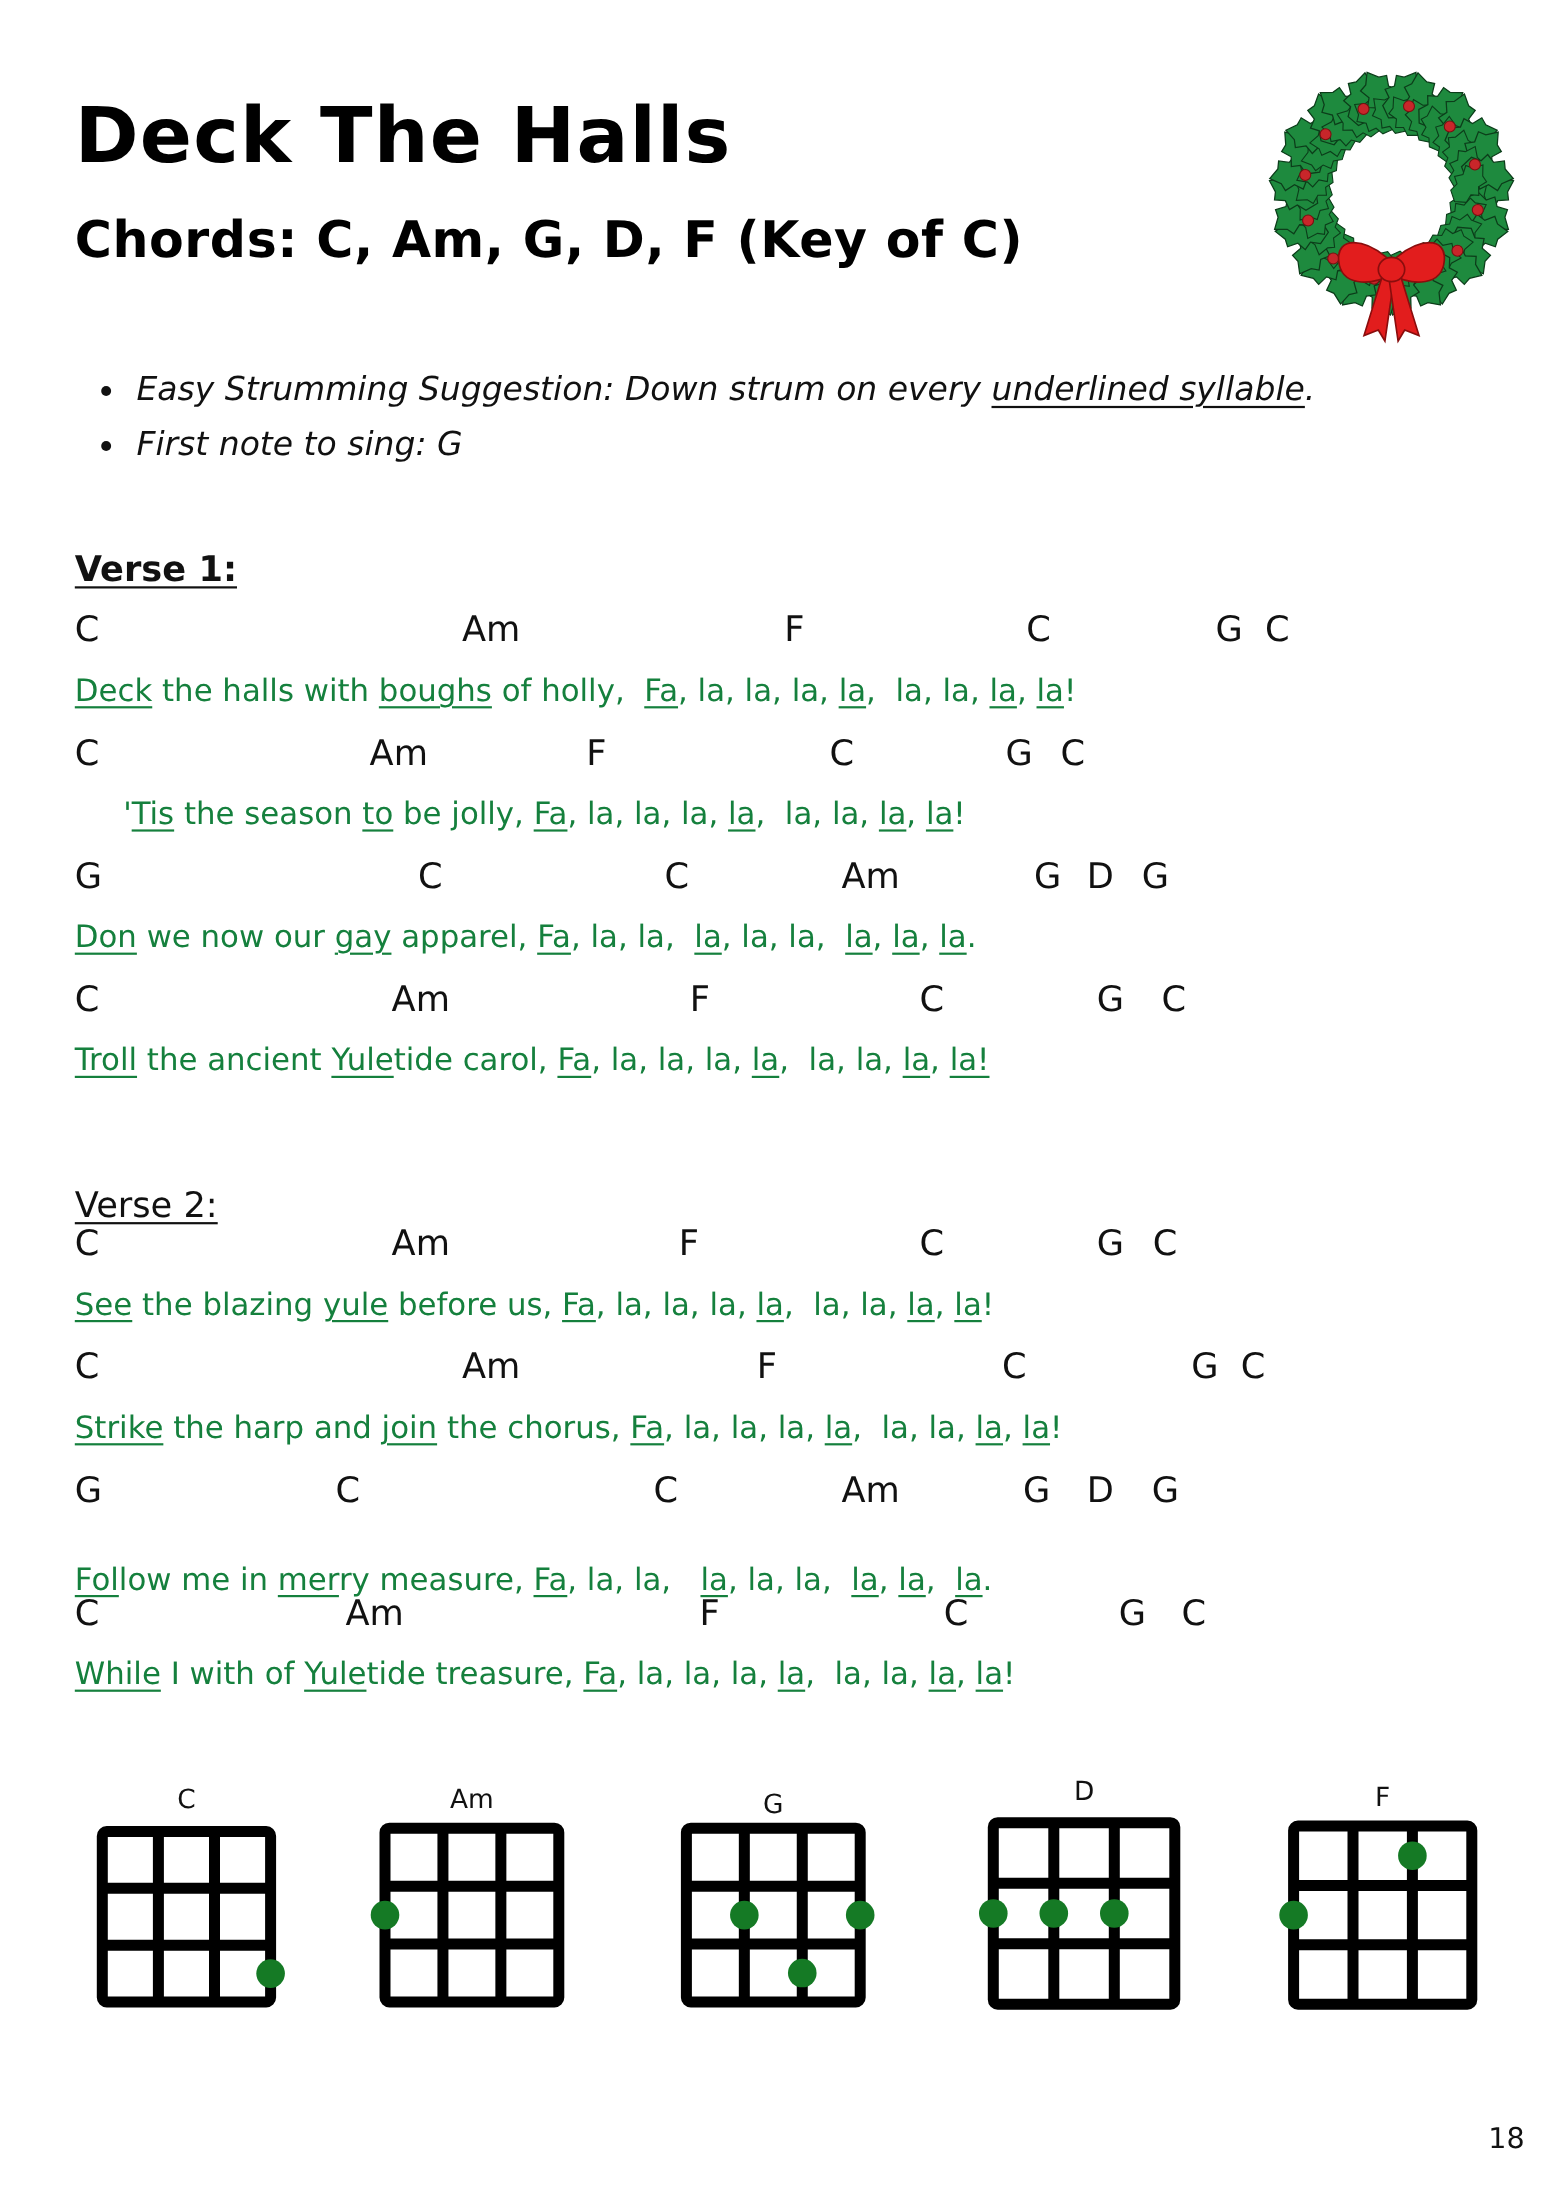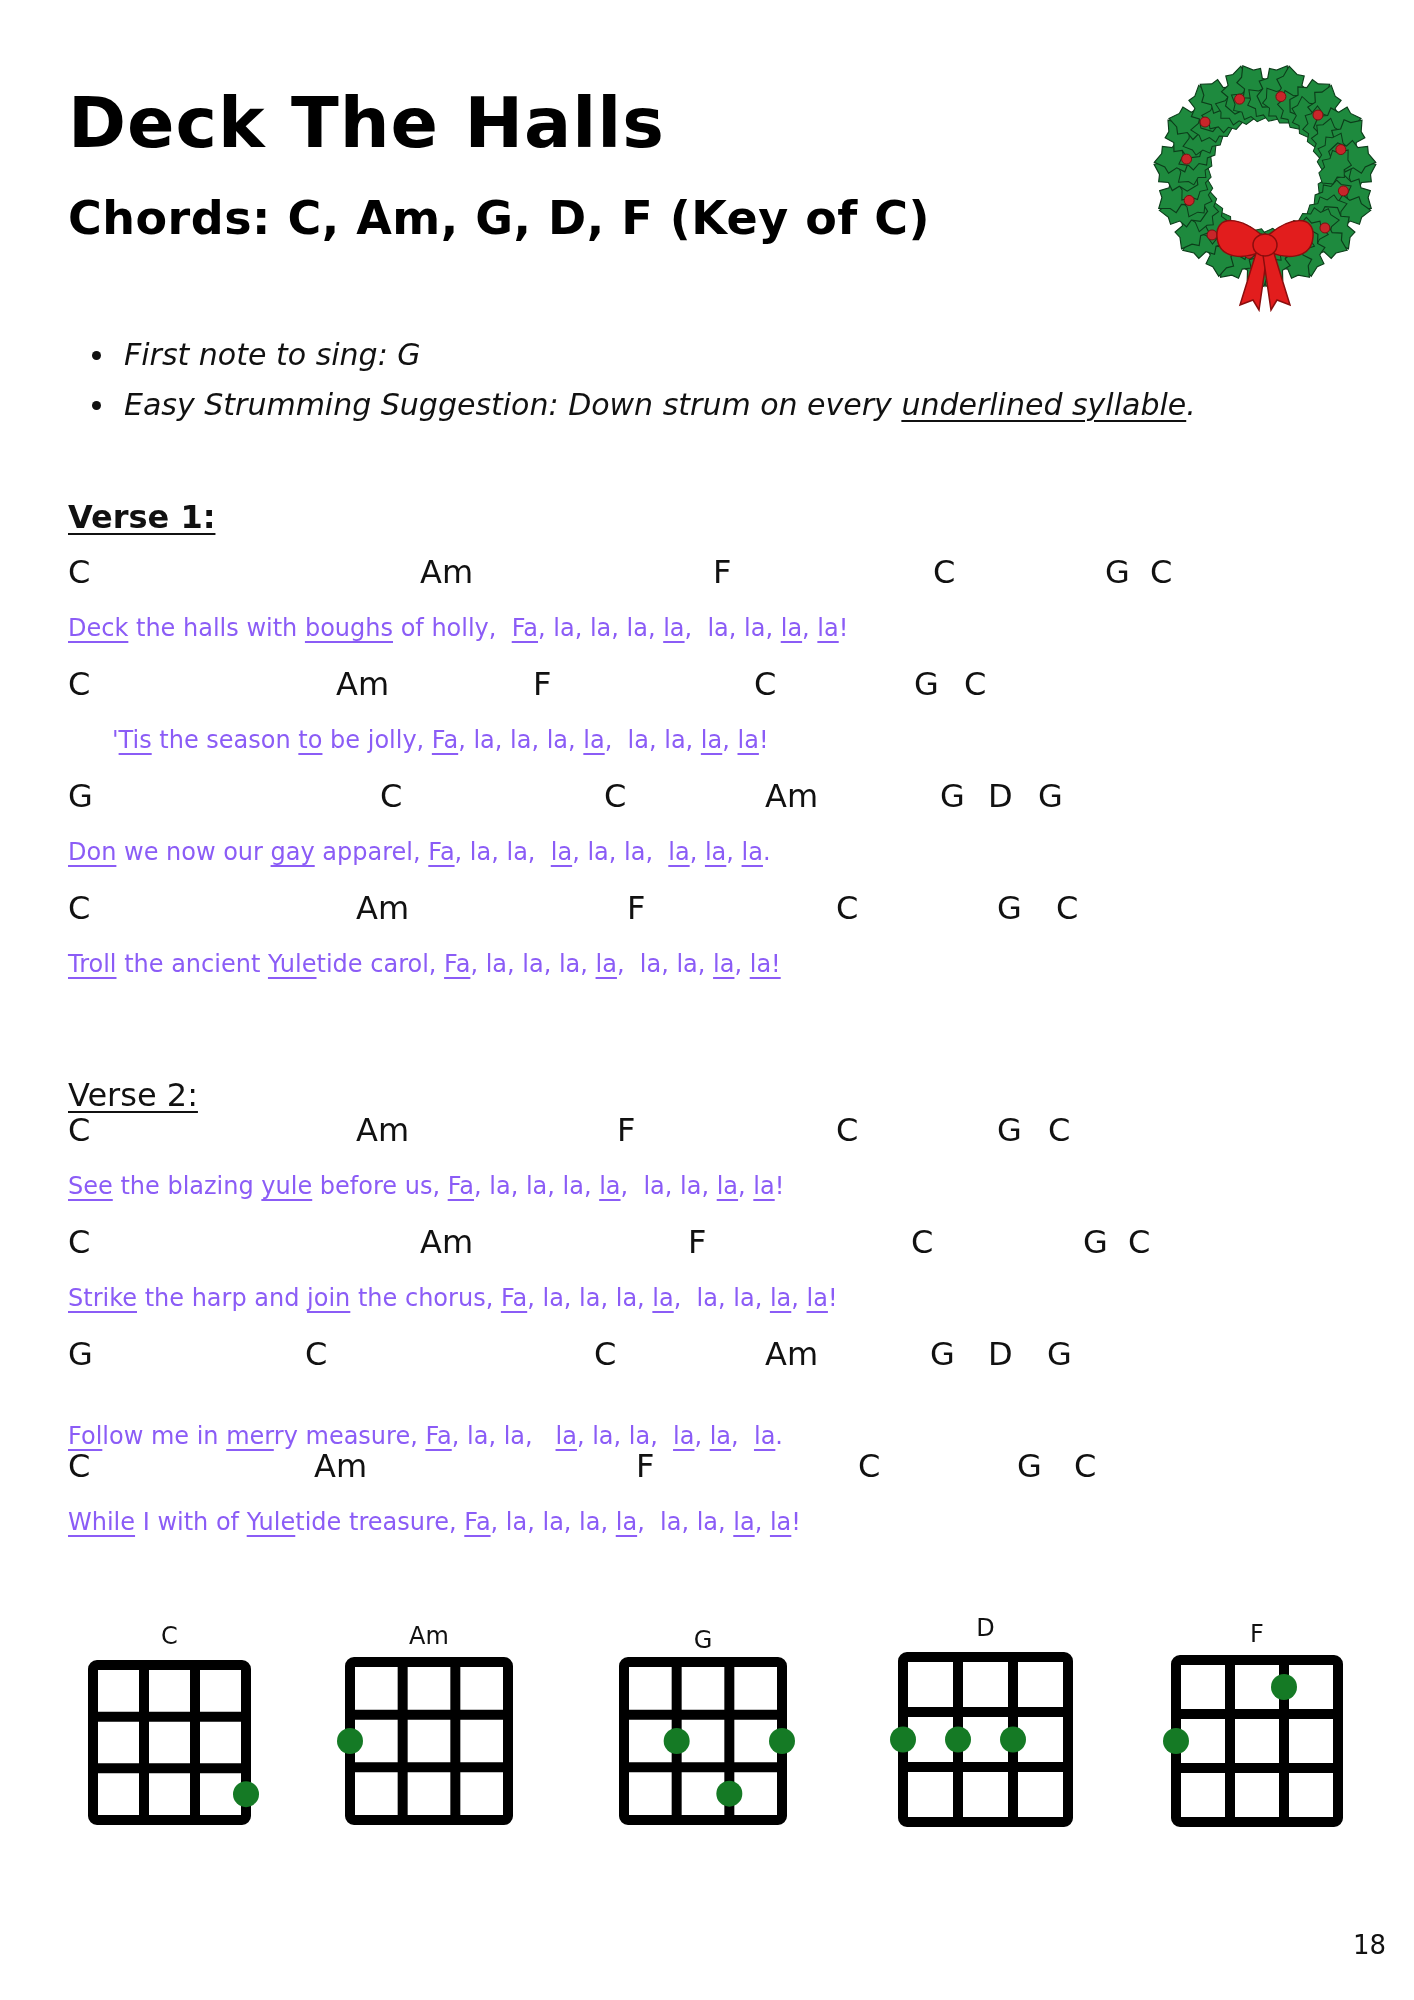--- a/index.html
+++ b/index.html
@@ -12,21 +12,21 @@
   .wreath { position:absolute; left:1145px; top:55px; width:240px; height:265px; }
   .bullets { position:absolute; left:90px; top:330px; margin:0; padding:0; list-style:none; }
   .bullets li { position:relative; padding-left:34px; font-style:italic; font-size:30px;
                 line-height:50px; color:#111; font-family:"DejaVu Sans", sans-serif; }
   .bullets li .dot { position:absolute; left:2px; top:21px; width:9px; height:9px; border-radius:50%; background:#111; }
   .u { text-decoration:underline; text-underline-offset:5px; text-decoration-thickness:2px; }
   .verse-heading { position:absolute; left:68px; font-size:32px; line-height:40px;
                    text-decoration:underline; text-underline-offset:5px; text-decoration-thickness:2px; }
   .chord-line { position:absolute; left:0; width:1414px; height:40px; }
   .chord { position:absolute; font-size:32px; line-height:40px; color:#111; }
-  .lyric { position:absolute; left:68px; font-size:24px; line-height:40px; white-space:pre; color:#8b5cf6; }
+  .lyric { position:absolute; left:68px; font-size:28px; line-height:40px; white-space:pre; color:#15803d; }
   .diagram { position:absolute; }
   .diagram-label { position:absolute; width:100%; text-align:center; font-size:24px; color:#111; }
   .page-num { position:absolute; right:28px; top:1930px; font-size:26px; color:#111; }
 </style>
 </head>
 <body>
 
 <div class="title">Deck The Halls</div>
 <div class="subtitle">Chords: C, Am, G, D, F (Key of C)</div>
 
@@ -110,22 +110,22 @@
       <path d="M120 183 C95 160 70 160 72 182 C74 205 100 205 120 195 Z" fill="#e21d1d" stroke="#8a0d0d" stroke-width="1.5"></path>
       <path d="M120 183 C145 160 170 160 168 182 C166 205 140 205 120 195 Z" fill="#e21d1d" stroke="#8a0d0d" stroke-width="1.5"></path>
       <path d="M112 195 L95 250 L108 245 L114 255 L122 200 Z" fill="#e21d1d" stroke="#8a0d0d" stroke-width="1.5"></path>
       <path d="M128 195 L145 250 L132 245 L126 255 L118 200 Z" fill="#e21d1d" stroke="#8a0d0d" stroke-width="1.5"></path>
       <ellipse cx="120" cy="190" rx="12" ry="11" fill="#e21d1d" stroke="#8a0d0d" stroke-width="1.5"></ellipse>
     </g>
   </svg>
 </div>
 
 <ul class="bullets">
+    <li><span class="dot"></span><span>Easy Strumming Suggestion: Down strum on every </span><span class="u">underlined syllable</span><span>.</span></li>
     <li><span class="dot"></span><span>First note to sing: G</span></li>
-    <li><span class="dot"></span><span>Easy Strumming Suggestion: Down strum on every </span><span class="u">underlined syllable</span><span>.</span></li>
   </ul>
 
 <div id="verses">
     <div class="verse-heading" style="top: 497px; font-weight: bold;">Verse 1:</div>
     <div class="chord-line" style="top: 552px;">
       <span class="chord" style="left: 68px;">C</span>
       <span class="chord" style="left: 420px;">Am</span>
       <span class="chord" style="left: 713px;">F</span>
       <span class="chord" style="left: 933px;">C</span>
       <span class="chord" style="left: 1105px;">G</span>

